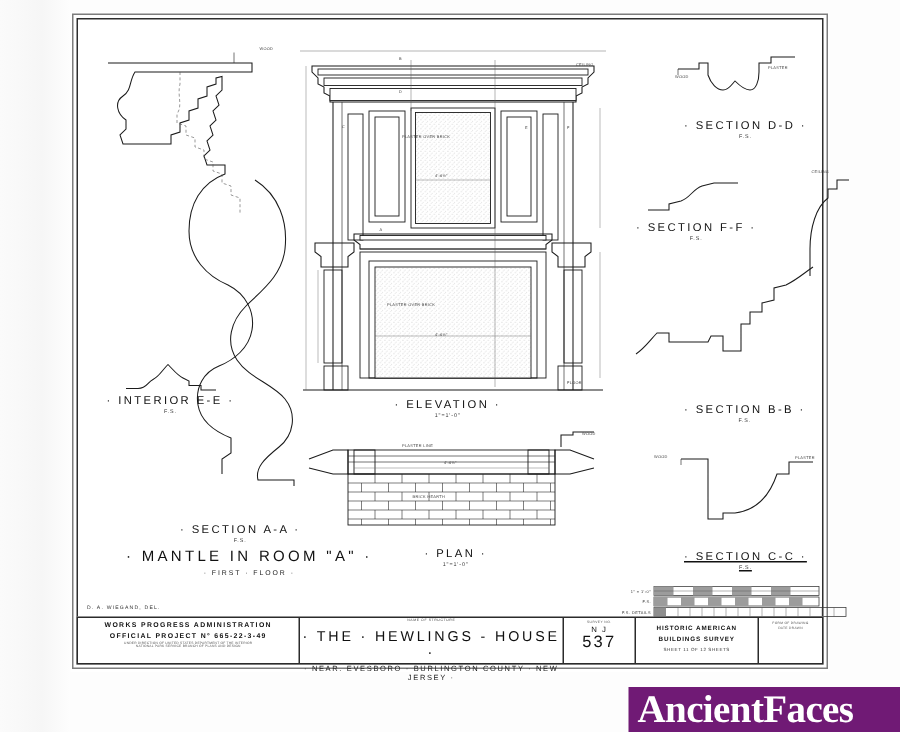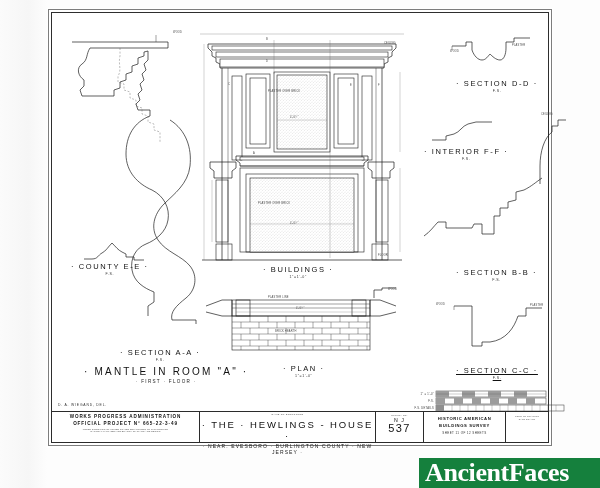--- a/index.html
+++ b/index.html
@@ -95,21 +95,21 @@
     position:absolute;left:58px;top:403px;
     font-size:3.4px;letter-spacing:.8px;color:#333;
   }
   
   #scalebars{position:absolute;left:398px;top:390px;width:152px;height:22px;}
   .sb-row{position:absolute;left:0;display:flex;align-items:center;}
   .sb-cap{font-size:2.6px;letter-spacing:.3px;color:#333;width:36px;text-align:right;margin-right:2px;}
   
   #watermark{
     position:absolute;left:419px;top:458px;width:181px;height:30px;
-    background:#15803d;
+    background:#701a75;
     display:flex;align-items:center;
   }
   #watermark .wm-text{
     font-family:"Liberation Serif", serif;
     font-size:26px;color:#ffffff;letter-spacing:-.4px;
     line-height:1;margin-left:6px;font-weight:700;
   }
 </style>
 </head>
 <body>
@@ -168,21 +168,21 @@
     </svg><span></span>
   
   <div class="lbl micro" style="left:173px;top:31px;">WOOD</div>
 
   
   <svg style="position:absolute;left:82px;top:235px;" width="70" height="30" viewBox="0 0 70 30">
     <path class="ln" d="M2,24 L10,24 C16,24 16,20 20,18 C24,16 26,12 30,8
                         C34,12 36,15 40,17 L44,19 L44,22 L52,22 L52,25 L62,25"></path>
   </svg>
   <div class="lbl title-lbl" style="left:71px;top:262px;">
-    <span>· COUNTY  E-E ·</span>
+    <span>· INTERIOR  E-E ·</span>
     <span class="fs">F.S.</span>
   </div>
 
   
   <svg style="position:absolute;left:140px;top:120px;" width="70" height="205" viewBox="0 0 70 205">
     <path class="ln" d="M30,0 C46,10 52,28 50,46
                         C48,64 34,74 24,84
                         C14,94 10,108 18,120
                         C26,132 42,136 50,146
                         C58,156 56,170 46,178
@@ -260,21 +260,21 @@
   <div class="lbl micro" style="left:384px;top:42px;">CEILING</div>
   <div class="lbl micro" style="left:378px;top:254px;">FLOOR</div>
   <div class="lbl micro" style="left:253px;top:152px;">A</div>
   <div class="lbl micro" style="left:266px;top:38px;">B</div>
   <div class="lbl micro" style="left:228px;top:83px;">C</div>
   <div class="lbl micro" style="left:266px;top:60px;">D</div>
   <div class="lbl micro" style="left:350px;top:84px;">E</div>
   <div class="lbl micro" style="left:378px;top:84px;">F</div>
 
   <div class="lbl title-lbl" style="left:263px;top:265px;">
-    <span>· BUILDINGS ·</span>
+    <span>· ELEVATION ·</span>
     <span class="fs">1"=1'-0"</span>
   </div>
 
   
   <svg style="position:absolute;left:206px;top:288px;" width="190" height="70" viewBox="0 0 190 70">
 
     <path class="ln" d="M0,18 L16,12 L26,12 L26,28 L16,28 L0,24"></path>
     <path class="ln" d="M190,18 L174,12 L164,12 L164,28 L174,28 L190,24"></path>
 
     <rect class="fillnone" x="26" y="12" width="138" height="16"></rect>
@@ -375,21 +375,21 @@
     <span>· SECTION  D-D ·</span>
     <span class="fs">F.S.</span>
   </div>
 
   
   <svg style="position:absolute;left:430px;top:118px;" width="70" height="26" viewBox="0 0 70 26">
     <path class="ln" d="M2,22 L16,22 L16,18 L24,16
                         C30,14 32,8 38,6 L46,4 L62,4"></path>
   </svg>
   <div class="lbl title-lbl" style="left:424px;top:147px;">
-    <span>· INTERIOR  F-F ·</span>
+    <span>· SECTION  F-F ·</span>
     <span class="fs">F.S.</span>
   </div>
   
   <svg style="position:absolute;left:536px;top:118px;" width="34" height="70" viewBox="0 0 34 70">
     <path class="ln" d="M30,2 L22,2 L22,8 L16,8 L16,14
                         C8,20 4,34 4,48 L4,66"></path>
   </svg>
   <div class="lbl micro" style="left:541px;top:113px;">CEILING</div>
 
   

